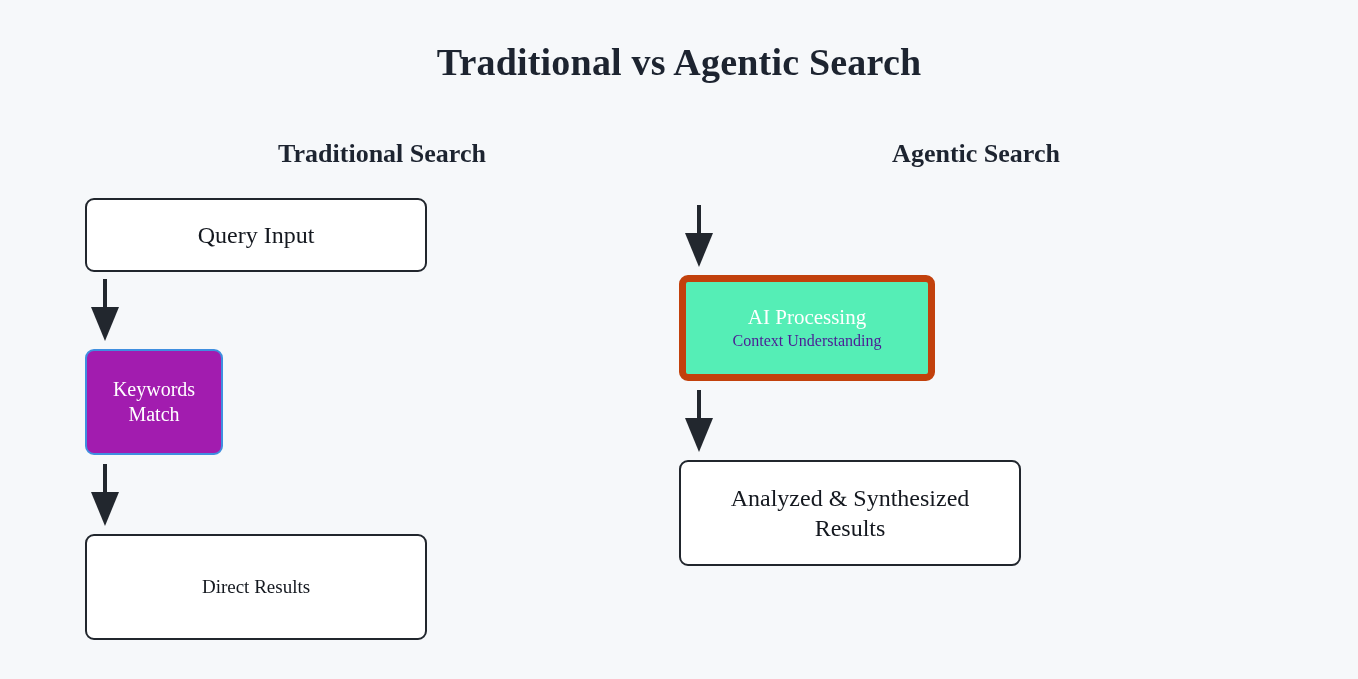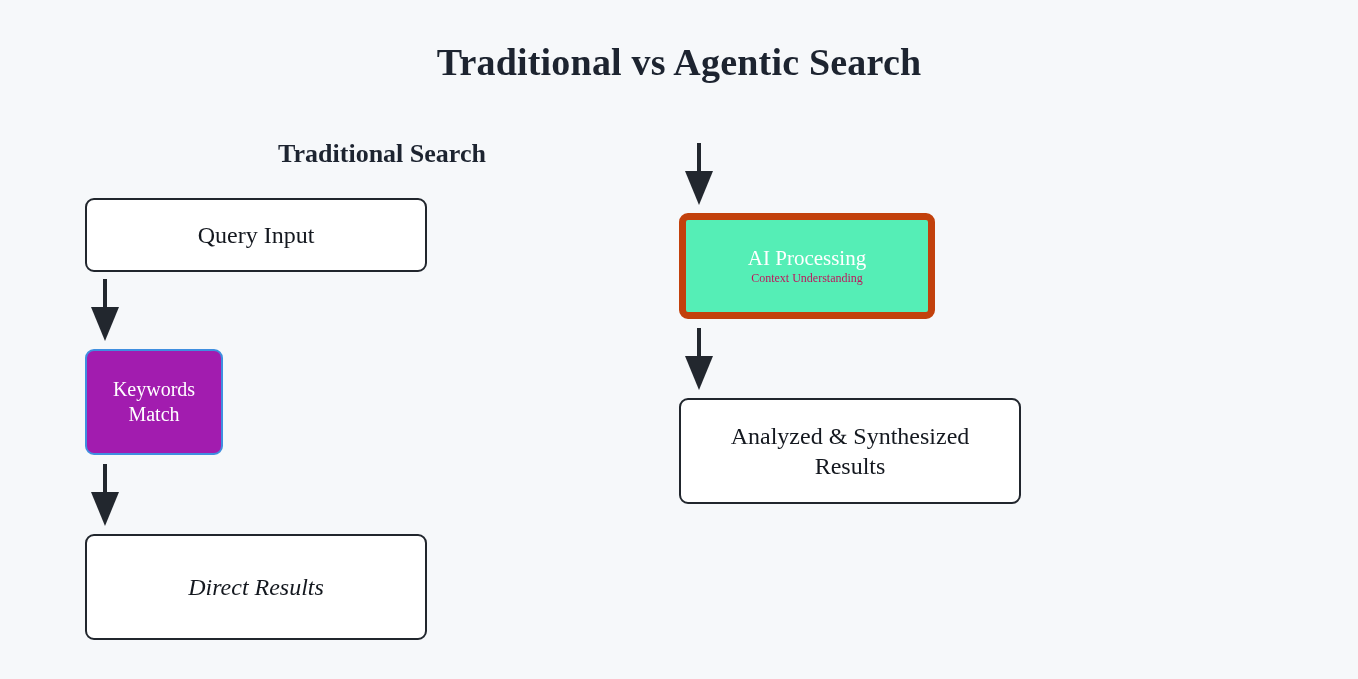--- a/index.html
+++ b/index.html
@@ -115,23 +115,23 @@
   }
 
   .node-main-label {
     font-size: 21px;
     line-height: 1.25;
   }
 
   .node-accent-blue .node-main-label { font-size: 20px; }
 
   .node-sub-label {
-    font-size: 12px;
+    font-size: 16px;
     line-height: 1.3;
-    color: #be185d;
+    color: #4c1d95;
   }
 
   
   .arrow {
     width: 40px;
     height: 64px;
     display: block;
   }
 
   .arrow-gap-sm  { margin: 7px 0 6px; }
@@ -167,27 +167,28 @@
       </div>
 
       <span class="arrow arrow-gap-lg">
         <svg width="40" height="64" viewBox="0 0 40 64" xmlns="http://www.w3.org/2000/svg">
           <rect x="18" y="0" width="4" height="30" fill="#22272e"></rect>
           <polygon points="6,28 34,28 20,62" fill="#22272e"></polygon>
         </svg>
       </span>
 
       <div class="node node-plain node-tall">
-        <span class="node-main-label" style="font-size:24px;font-style:italic;">Direct Results</span>
+        <span class="node-main-label" style="font-size:19px;">Direct Results</span>
       </div>
 
     </div>
 
     <div class="column">
 
+      <div class="column-heading">Agentic Search</div>
 
 
       <span class="arrow arrow-gap-sm">
         <svg width="40" height="64" viewBox="0 0 40 64" xmlns="http://www.w3.org/2000/svg">
           <rect x="18" y="0" width="4" height="30" fill="#22272e"></rect>
           <polygon points="6,28 34,28 20,62" fill="#22272e"></polygon>
         </svg>
       </span>
 
       <div class="node node-accent-green">

